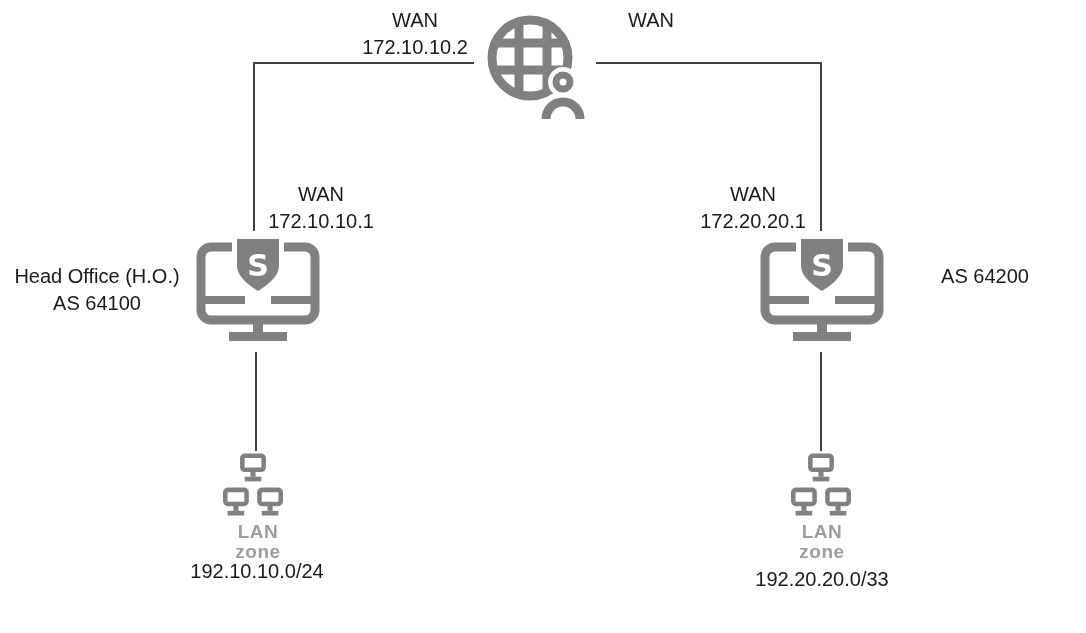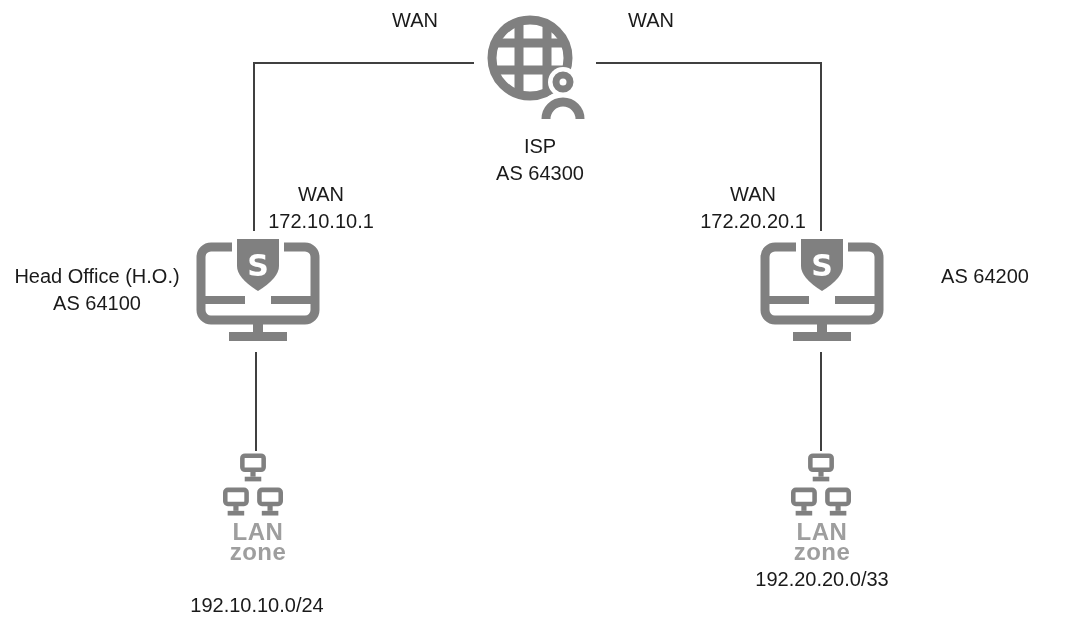--- a/index.html
+++ b/index.html
@@ -5,21 +5,21 @@
   html,body{margin:0;padding:0;background:#fff;}
   .canvas{
     position:relative;width:1086px;height:633px;background:#ffffff;overflow:hidden;
     font-family:"Liberation Sans",sans-serif;color:var(--text,#1a1a1a);
   }
   .line{position:absolute;background:var(--line,#404040);}
   .line.h{height:2px;}
   .line.v{width:2px;}
   .label{position:absolute;width:200px;text-align:center;font-size:20px;line-height:27px;color:var(--text,#1a1a1a);}
   .label.subnets{line-height:26px;}
-  .zone-label{position:absolute;width:200px;text-align:center;font-size:24px;line-height:20px;
+  .zone-label{position:absolute;width:200px;text-align:center;font-size:19px;line-height:20px;
     font-weight:bold;letter-spacing:.5px;color:var(--zone-gray,#9e9e9e);}
   .icon{position:absolute;color:var(--icon-gray,#808080);}
   svg{display:block;}
 </style>
 </head>
 <body>
 
 <div class="canvas">
 
   <svg width="0" height="0" style="position:absolute" aria-hidden="true">
@@ -96,29 +96,26 @@
   <div class="icon" style="left:791px;top:453px">
     <svg width="60" height="64" viewBox="0 0 58 61">
       <use href="#mini-pc" x="16.5" y="0"></use>
       <use href="#mini-pc" x="0" y="33"></use>
       <use href="#mini-pc" x="33" y="33"></use>
     </svg>
   </div>
 
   <div class="label" style="left:315px;top:7px">
     <div>WAN</div>
+    <div>172.10.10.2</div>
   </div>
   <div class="label" style="left:551px;top:7px">
     <div>WAN</div>
   </div>
 
-  <div class="label" style="left:440px;top:133px">
-    <div>ISP</div>
-    <div>AS 64300</div>
-  </div>
 
   <div class="label" style="left:221px;top:181px">
     <div>WAN</div>
     <div>172.10.10.1</div>
   </div>
   <div class="label" style="left:653px;top:181px">
     <div>WAN</div>
     <div>172.20.20.1</div>
   </div>
 
@@ -127,21 +124,21 @@
     <div>AS 64100</div>
   </div>
   <div class="label" style="left:885px;top:263px">
     <div>AS 64200</div>
   </div>
 
   <div class="zone-label" style="left:158px;top:522px">
     <div>LAN</div>
     <div>zone</div>
   </div>
-  <div class="label subnets" style="left:157px;top:592px">
+  <div class="label subnets" style="left:157px;top:558px">
     <div>192.10.10.0/24</div>
   </div>
   <div class="zone-label" style="left:722px;top:522px">
     <div>LAN</div>
     <div>zone</div>
   </div>
   <div class="label subnets" style="left:722px;top:566px">
     <div>192.20.20.0/33</div>
   </div>
 

